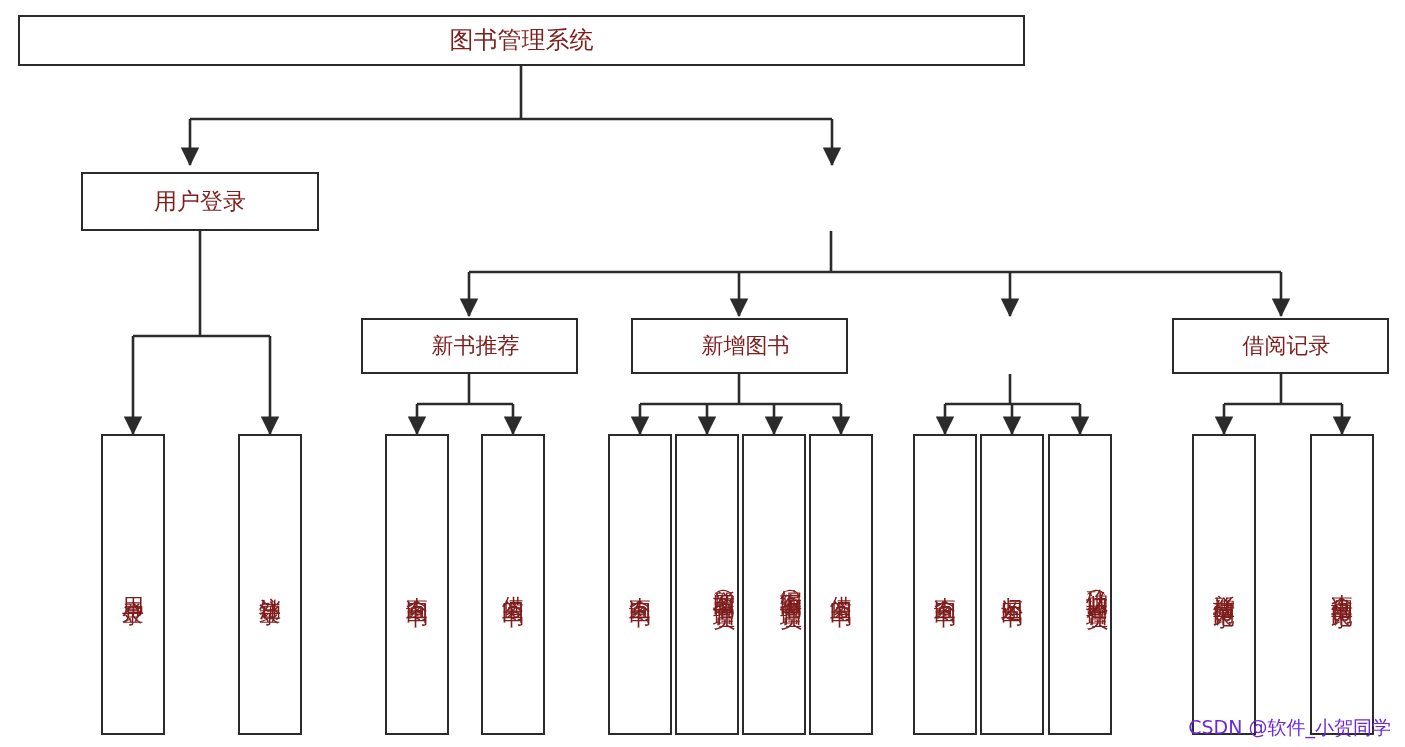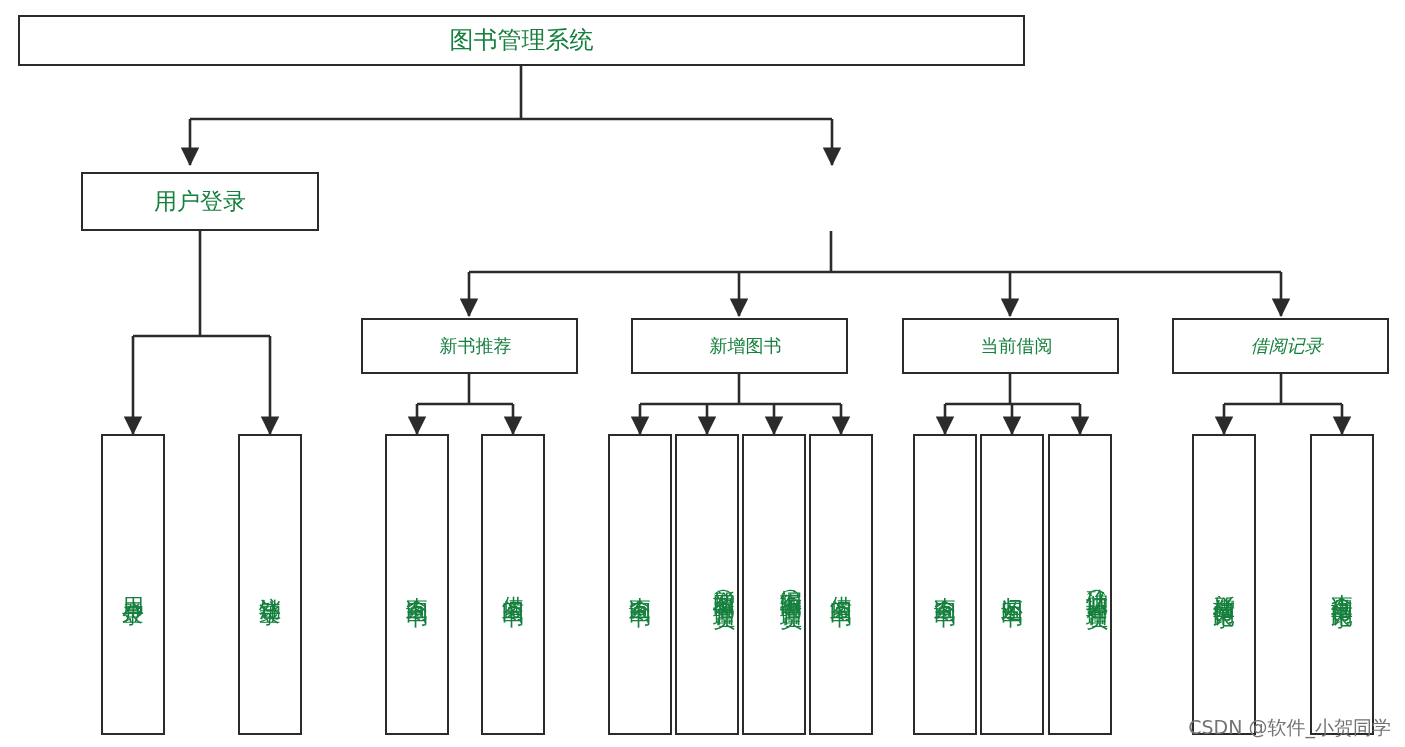--- a/index.html
+++ b/index.html
@@ -30,52 +30,52 @@
   .node {
     position: absolute;
     box-sizing: border-box;
     border: 2.2px solid #2b2b2b;
     background: #ffffff;
     display: flex;
     align-items: center;
     justify-content: center;
     text-align: right;
     line-height: 1.18;
-    color: #15803d;
+    color: #7f1d1d;
     z-index: 2;
   }
   .node.root {
     font-size: 24px;
   }
   .node.level2 {
     font-size: 23px;
   }
   .node.level3 {
-    font-size: 18px;
+    font-size: 22px;
     padding-left: 12px;
   }
   .node.leaf {
     font-size: 22px;
     writing-mode: vertical-rl;
     text-orientation: upright;
     letter-spacing: 3px;
     padding-top: 10px;
     padding-bottom: 10px;
     align-items: flex-start;
     justify-content: center;
   }
   .node.leaf.short {
     align-items: center;
   }
   .watermark {
     position: absolute;
     right: 14px;
     bottom: 6px;
     font-size: 19px;
-    color: #737373;
+    color: #6d28d9;
     white-space: nowrap;
     z-index: 3;
   }
 </style>
 </head>
 <body>
 
 <div id="diagram">
 
   <svg id="edges" viewBox="0 0 1405 747" width="1405" height="747">
@@ -135,24 +135,21 @@
   <div class="node level2" style="left:81px; top:172px; width:238px; height:59px;">
     <span>用户登录</span>
   </div>
 
   <div class="node level3" style="left:361px; top:318px; width:217px; height:56px;">
     <span>新书推荐</span>
   </div>
   <div class="node level3" style="left:631px; top:318px; width:217px; height:56px;">
     <span>新增图书</span>
   </div>
-  <div class="node level3" style="left:902px; top:318px; width:217px; height:56px;">
-    <span>当前借阅</span>
-  </div>
-  <div class="node level3" style="left:1172px; top:318px; width:217px; height:56px;font-style:italic;">
+  <div class="node level3" style="left:1172px; top:318px; width:217px; height:56px;">
     <span>借阅记录</span>
   </div>
 
   <div class="node leaf short" style="left:101px; top:434px; width:64px; height:301px;">
     <span>用户登录</span>
   </div>
   <div class="node leaf short" style="left:238px; top:434px; width:64px; height:301px;">
     <span>注销登录</span>
   </div>
 

